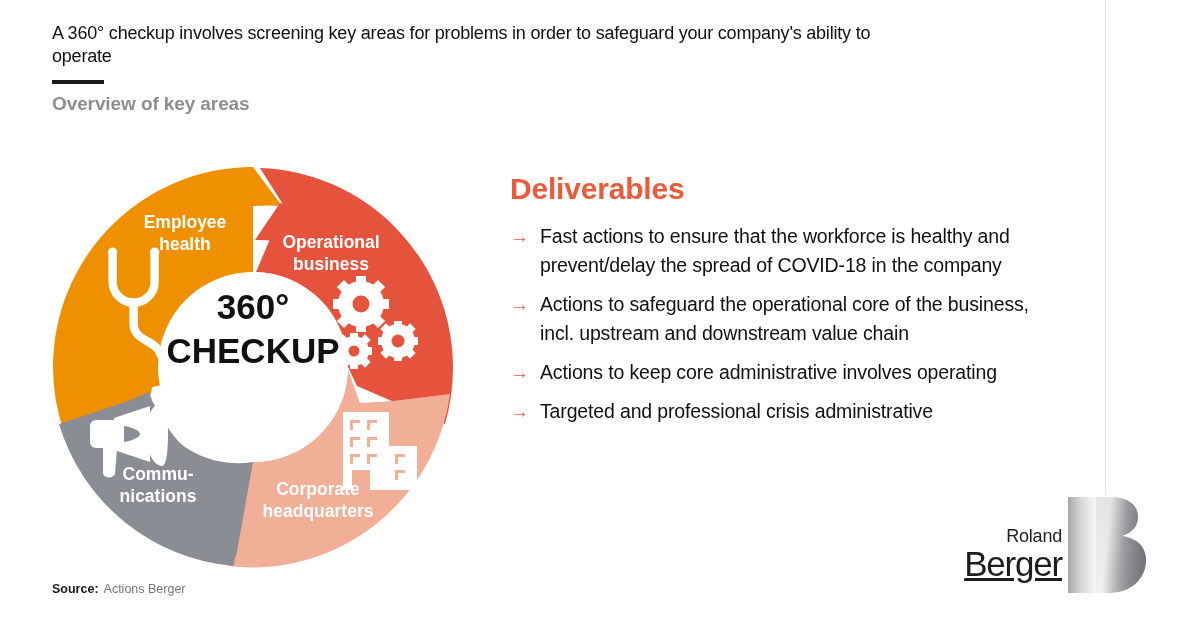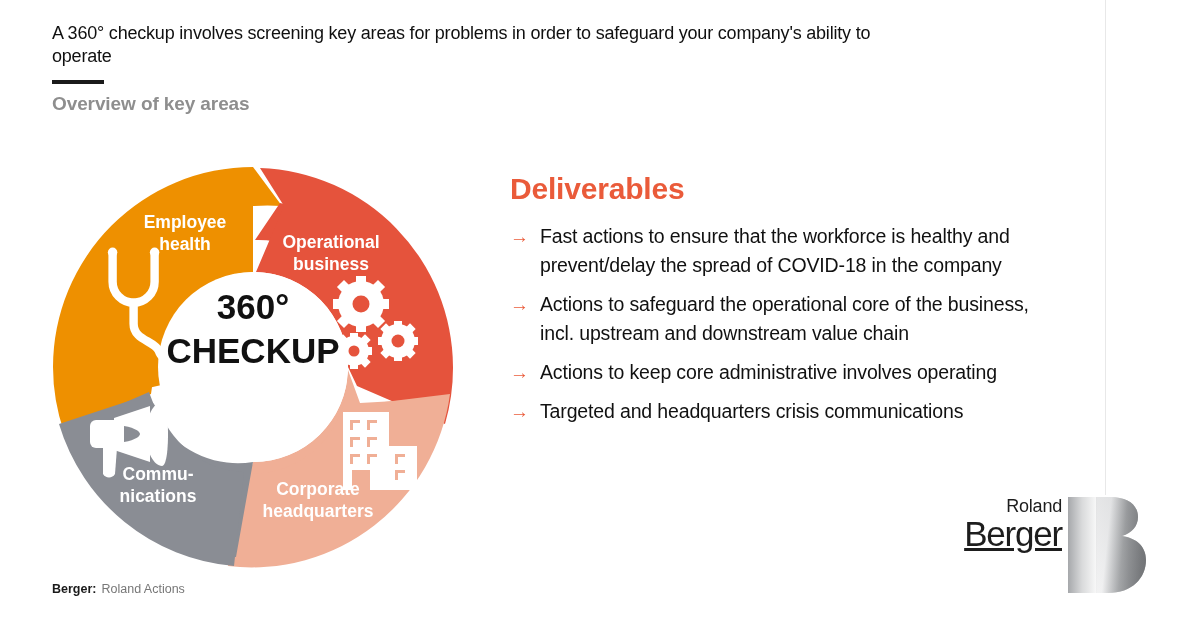--- a/index.html
+++ b/index.html
@@ -126,21 +126,21 @@
   .logo {
     position: absolute;
     left: 945px;
     top: 495px;
     width: 205px;
     height: 100px;
   }
   .logo-text {
     position: absolute;
     right: 88px;
-    top: 2px;
+    top: 32px;
     text-align: right;
     line-height: 1;
   }
   .logo-roland {
     font-size: 18px;
     color: #1d1d1d;
     letter-spacing: -0.2px;
     margin-bottom: 1px;
   }
   .logo-berger {
@@ -341,26 +341,26 @@
       <span class="bullet-text">Actions to safeguard the operational core of the business, incl. upstream and downstream value chain</span>
     </div>
 
     <div class="bullet">
       <span class="arrow">→</span>
       <span class="bullet-text">Actions to keep core administrative involves operating</span>
     </div>
 
     <div class="bullet">
       <span class="arrow">→</span>
-      <span class="bullet-text">Targeted and headquarters crisis communications</span>
+      <span class="bullet-text">Targeted and professional crisis administrative</span>
     </div>
   </div>
 
   <div class="source">
-    <b>Berger:</b><span class="val">Roland Actions</span>
+    <b>Source:</b><span class="val">Actions Berger</span>
   </div>
 
   <div class="logo">
     <div class="logo-text">
       <div class="logo-roland">Roland</div>
       <div class="logo-berger">Berger</div>
     </div>
     <svg class="logo-mark" viewBox="0 0 84 100">
       <defs>
         <linearGradient id="bgrad" x1="0" y1="0" x2="1" y2="0">

